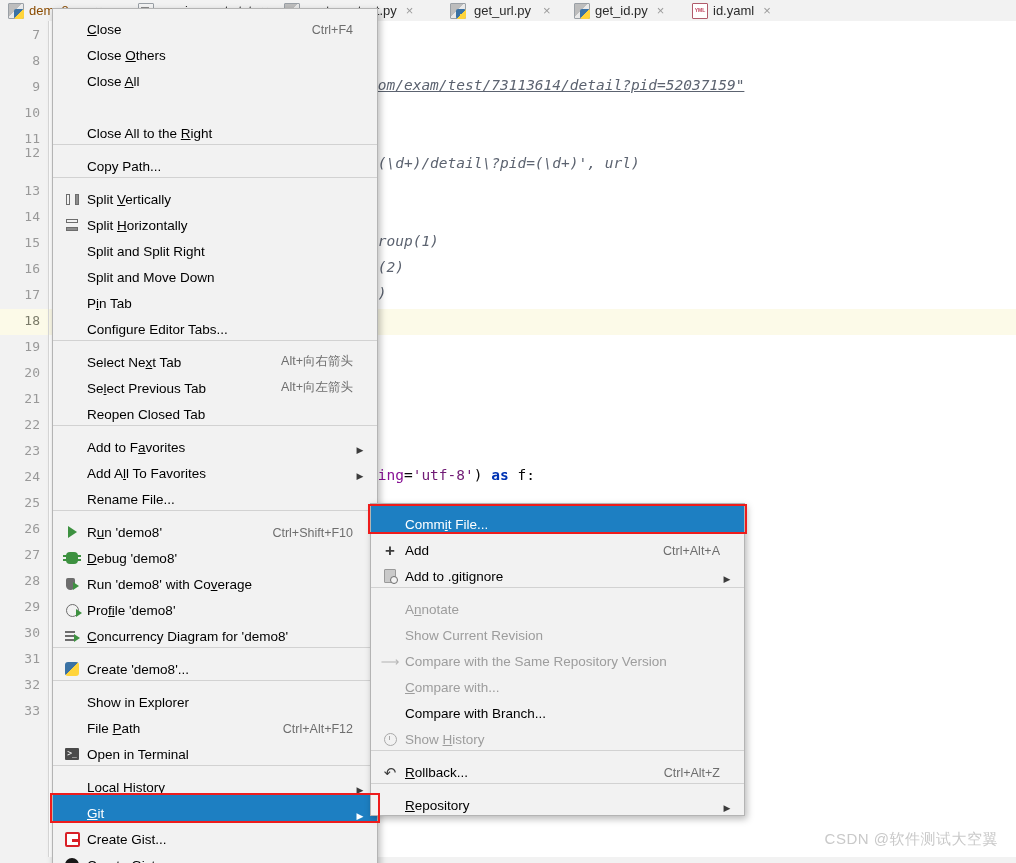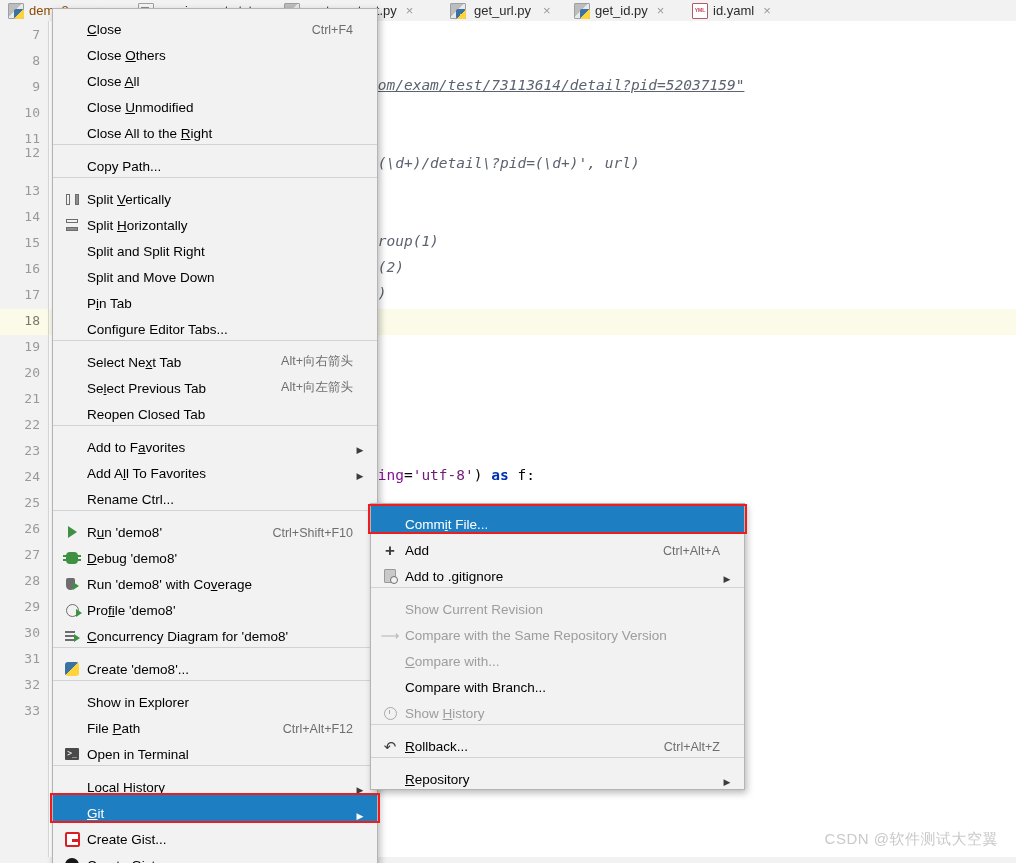--- a/index.html
+++ b/index.html
@@ -243,21 +243,20 @@
       <span class="mi-label">Close <u>O</u>thers</span>
       <span class="mi-arrow"></span>
     </div>
     <div class="mi">
       <span class="mi-icon"></span>
       <span class="mi-label">Close <u>A</u>ll</span>
       <span class="mi-arrow"></span>
     </div>
     <div class="mi">
       <span class="mi-icon"></span>
-      <span class="mi-label">Close <u>U</u>nmodified</span>
       <span class="mi-arrow"></span>
     </div>
     <div class="mi">
       <span class="mi-icon"></span>
       <span class="mi-label">Close All to the <u>R</u>ight</span>
       <span class="mi-arrow"></span>
     </div>
     <div class="sep"></div>
     <div class="mi">
       <span class="mi-icon"></span>
@@ -323,21 +322,21 @@
       <span class="mi-label">Add to F<u>a</u>vorites</span>
       <span class="mi-arrow">▶</span>
     </div>
     <div class="mi">
       <span class="mi-icon"></span>
       <span class="mi-label">Add A<u>l</u>l To Favorites</span>
       <span class="mi-arrow">▶</span>
     </div>
     <div class="mi">
       <span class="mi-icon"></span>
-      <span class="mi-label">Rename Ctrl...</span>
+      <span class="mi-label">Rename File...</span>
       <span class="mi-arrow"></span>
     </div>
     <div class="sep"></div>
     <div class="mi">
       <span class="mi-icon">
         <span class="glyph-run"></span>
       </span>
       <span class="mi-label">R<u>u</u>n 'demo8'</span>
       <span class="mi-accel">Ctrl+Shift+F10</span>
       <span class="mi-arrow"></span>
@@ -441,20 +440,25 @@
     <div class="mi">
       <span class="mi-icon">
         <span class="glyph-file-ign"></span>
       </span>
       <span class="mi-label">Add to .gitignore</span>
       <span class="mi-arrow">▶</span>
     </div>
     <div class="sep"></div>
     <div class="mi disabled">
       <span class="mi-icon"></span>
+      <span class="mi-label">A<u>n</u>notate</span>
+      <span class="mi-arrow"></span>
+    </div>
+    <div class="mi disabled">
+      <span class="mi-icon"></span>
       <span class="mi-label">Show Current Revision</span>
       <span class="mi-arrow"></span>
     </div>
     <div class="mi disabled">
       <span class="mi-icon">
         <span class="glyph-arrow-cmp">⟶</span>
       </span>
       <span class="mi-label">Compare with the Same Repository Version</span>
       <span class="mi-arrow"></span>
     </div>

